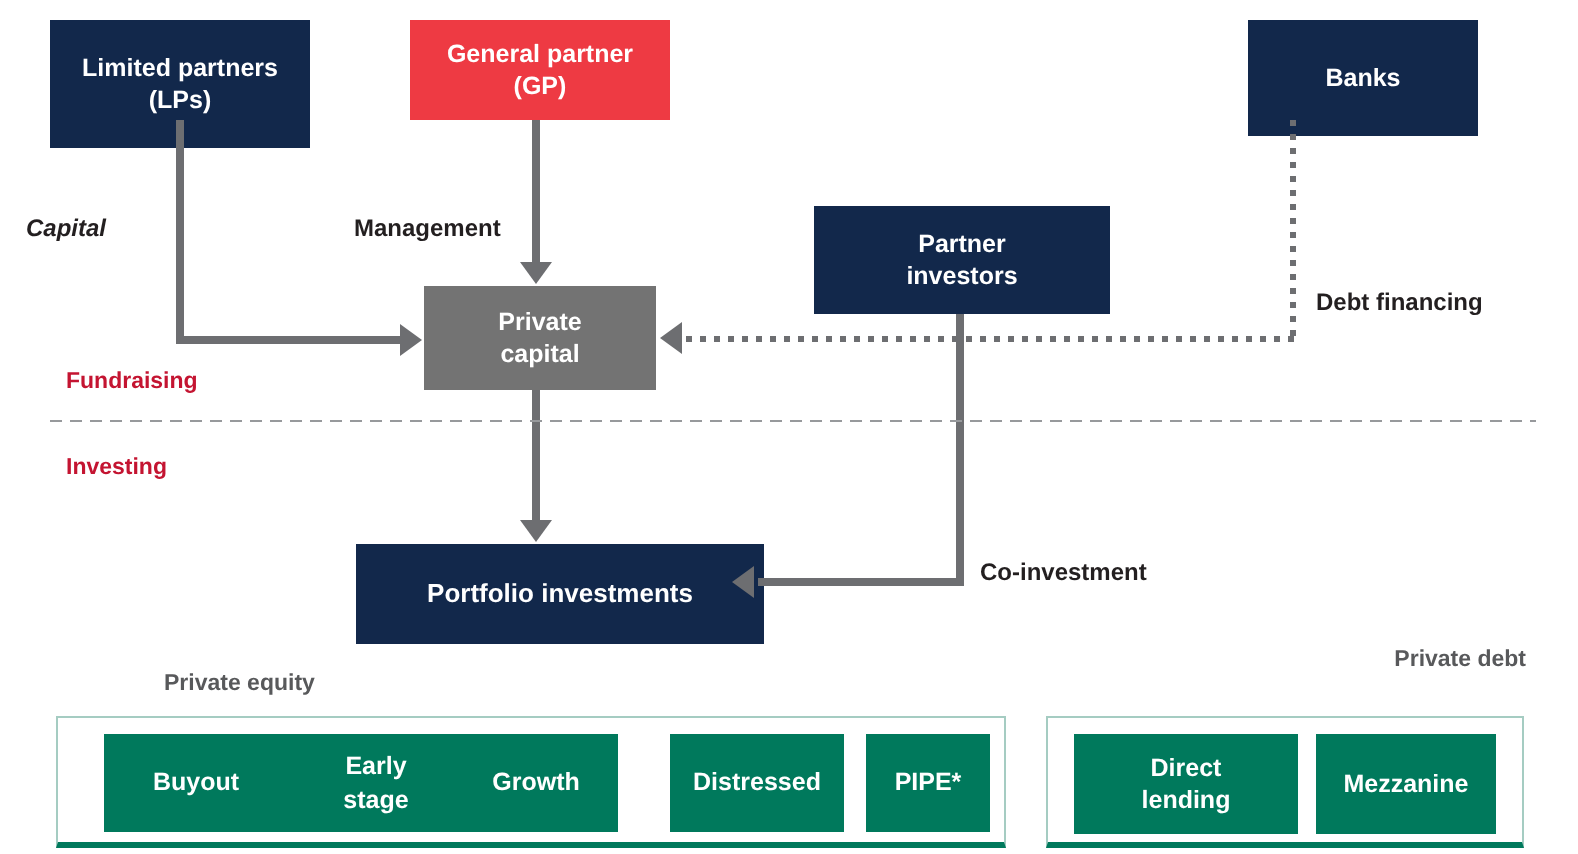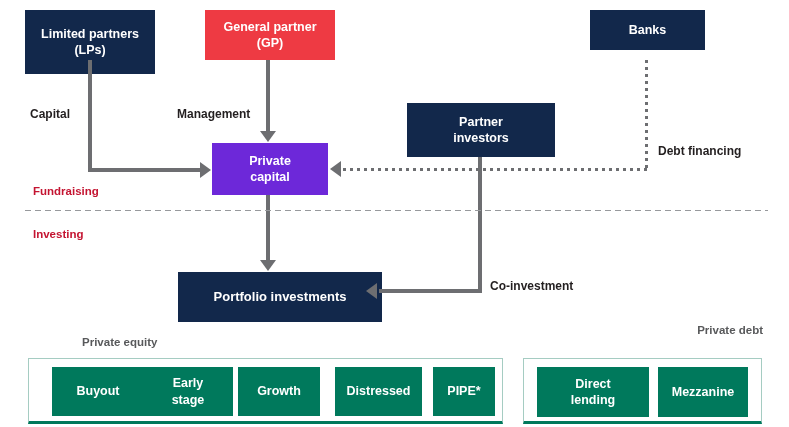--- a/index.html
+++ b/index.html
@@ -19,38 +19,38 @@
     align-items: center;
     justify-content: center;
     text-align: center;
     color: #ffffff;
     font-weight: bold;
     font-size: 12.5px;
     line-height: 1.32;
   }
   .navy  { background: #12284B; }
   .red   { background: #EE3A43; }
-  .crimson { background: #6d28d9; }
+  .crimson { background: #737373; }
 
   .node-lp        { left: 25px;  top: 10px;  width: 130px; height: 64px; padding: 0 16px; }
   .node-gp        { left: 205px; top: 10px;  width: 130px; height: 50px; padding: 0 14px; }
-  .node-banks     { left: 590px; top: 10px;  width: 115px; height: 40px; }
+  .node-banks     { left: 624px; top: 10px;  width: 115px; height: 58px; }
   .node-partner   { left: 407px; top: 103px; width: 148px; height: 54px; padding: 0 24px; }
   .node-pc        { left: 212px; top: 143px; width: 116px; height: 52px; padding: 0 18px; }
   .node-portfolio { left: 178px; top: 272px; width: 204px; height: 50px; font-size: 13px; }
 
   
   .lbl {
     position: absolute;
     font-weight: bold;
     color: #231F20;
     font-size: 12px;
     white-space: nowrap;
   }
-  .lbl-capital    { left: 30px;  top: 107px; }
+  .lbl-capital    { left: 13px;  top: 107px; font-style: italic; }
   .lbl-management { left: 177px; top: 107px; }
   .lbl-debt       { left: 658px; top: 144px; }
   .lbl-coinvest   { left: 490px; top: 279px; }
   .phase {
     position: absolute;
     font-weight: bold;
     color: #C41431;
     font-size: 11.5px;
     white-space: nowrap;
   }
@@ -121,21 +121,21 @@
     justify-content: center;
     text-align: center;
     background: #00795C;
     color: #ffffff;
     font-weight: bold;
     font-size: 12.5px;
     line-height: 1.3;
   }
   .chip-buyout     { left: 52px;  width: 92px; }
   .chip-early      { left: 143px; width: 90px; padding: 0 12px; }
-  .chip-growth     { left: 238px; width: 82px; }
+  .chip-growth     { left: 227px; width: 82px; }
   .chip-distressed { left: 335px; width: 87px; }
   .chip-pipe       { left: 433px; width: 62px; }
   .chip-direct     { left: 537px; width: 112px; height: 50px; padding: 0 26px; }
   .chip-mezz       { left: 658px; width: 90px; height: 50px; }
 </style>
 </head>
 <body>
 
 <div class="stage">
 

